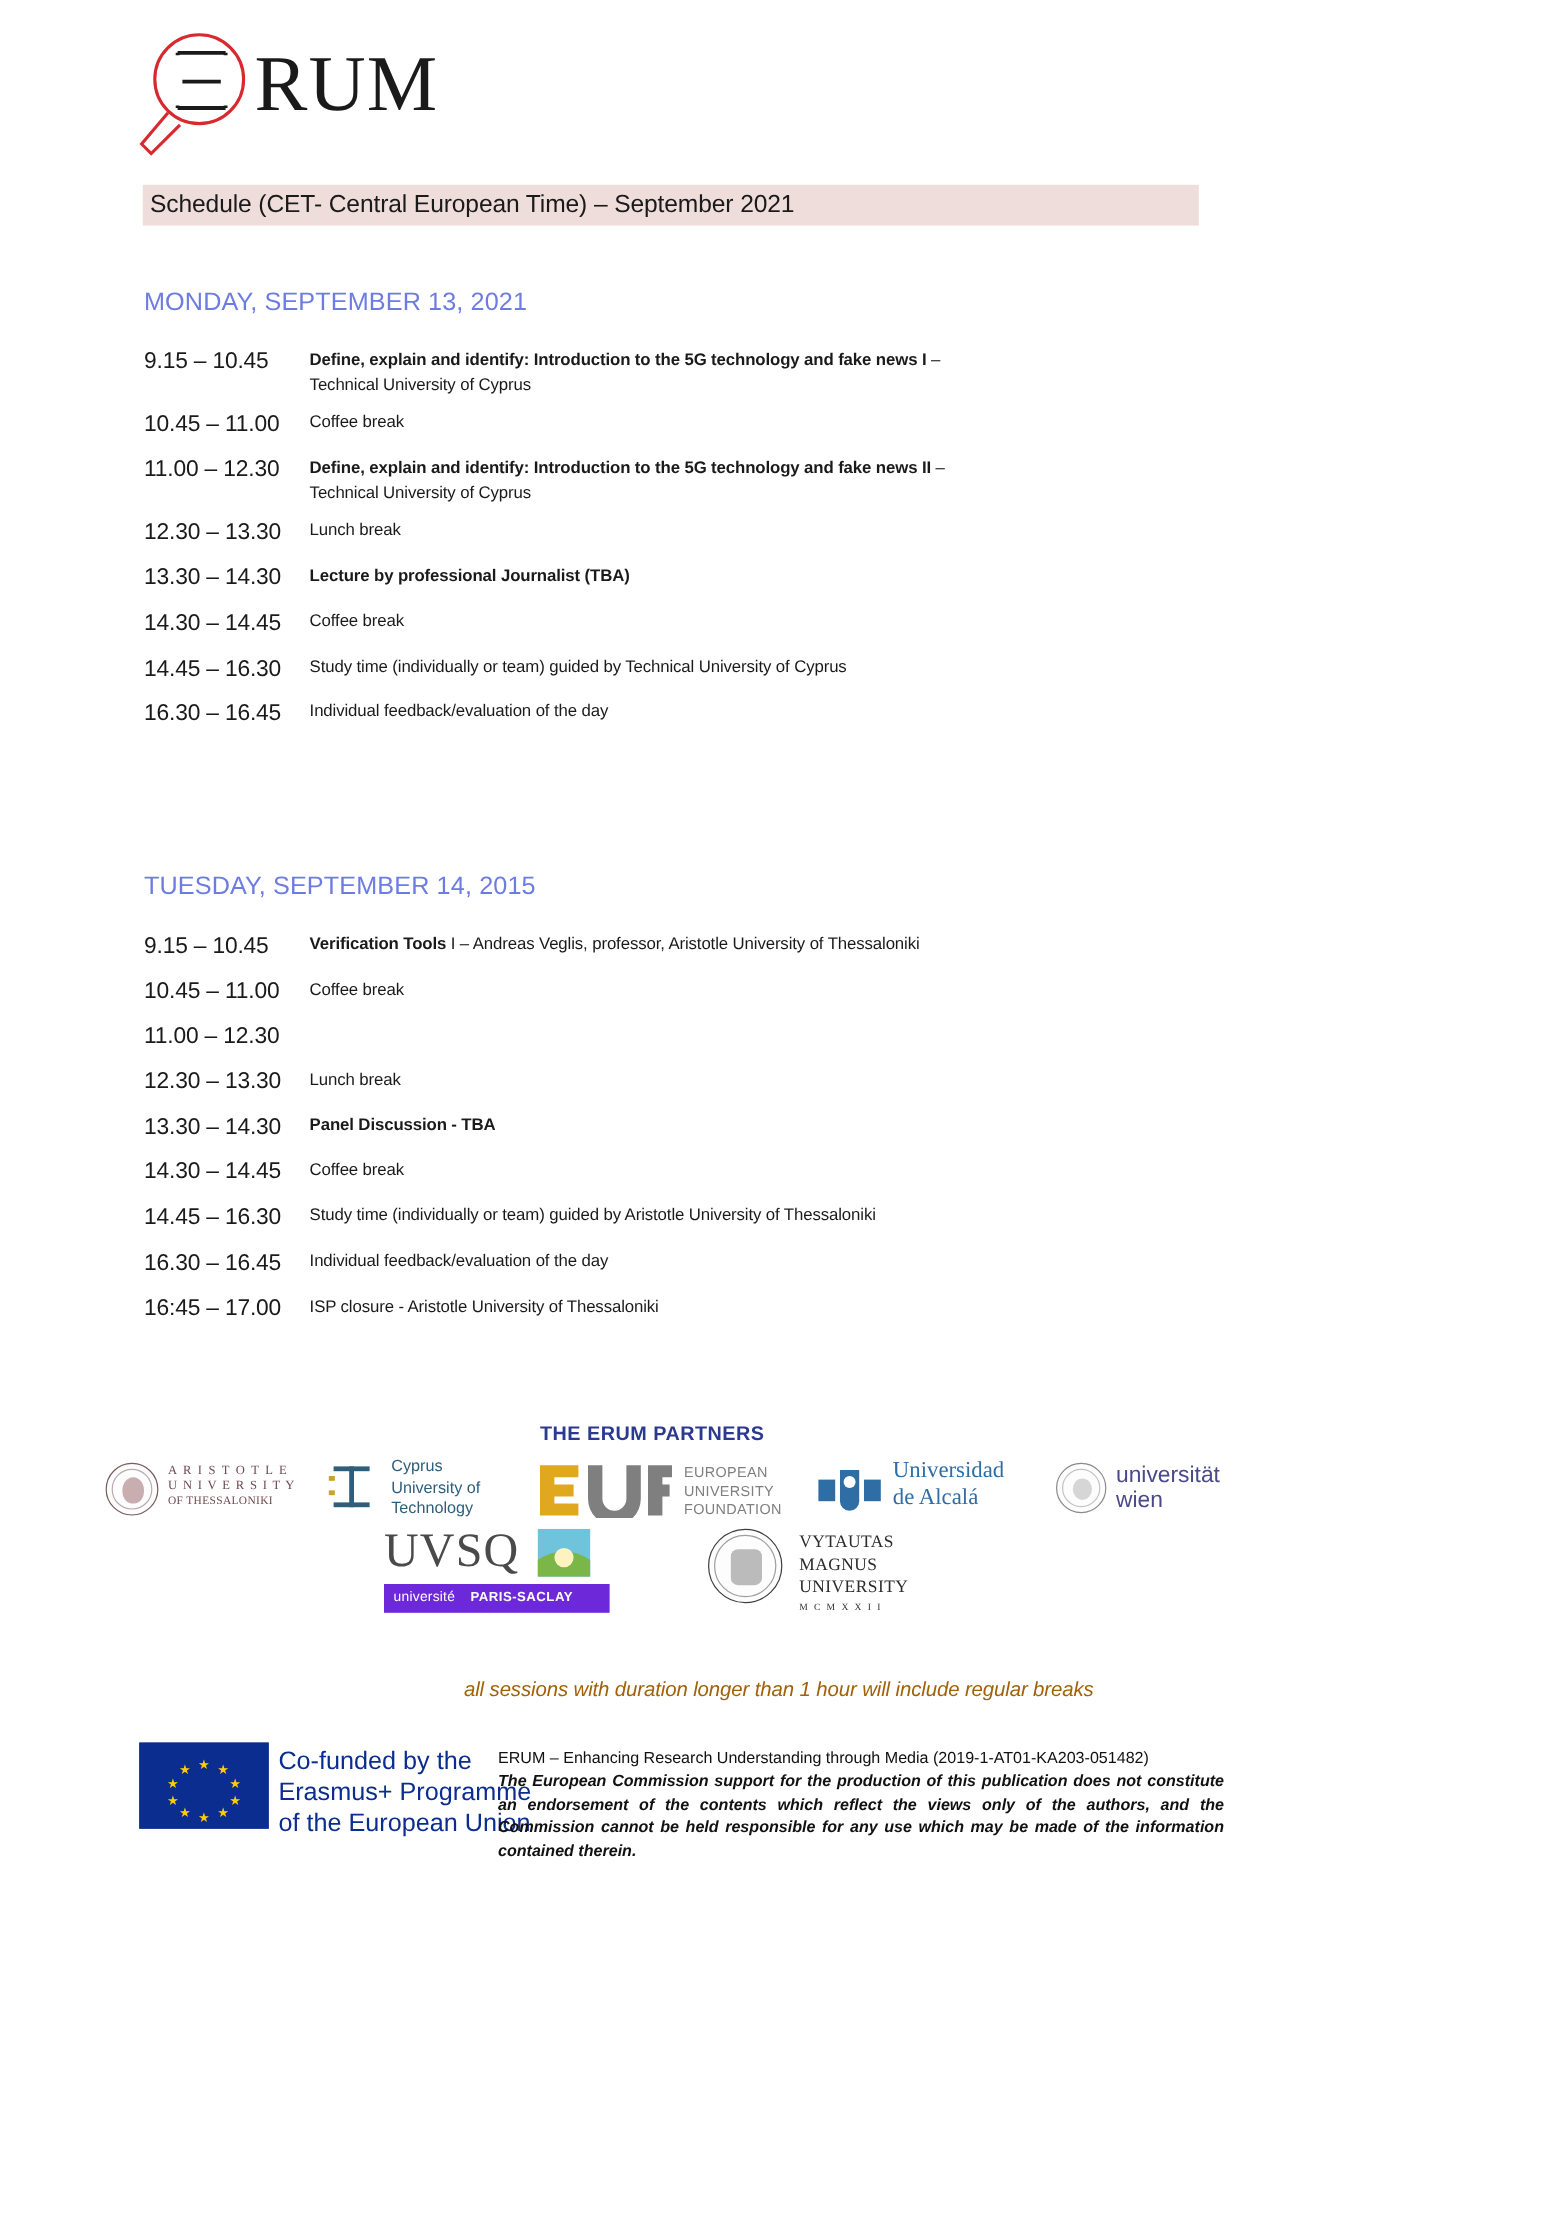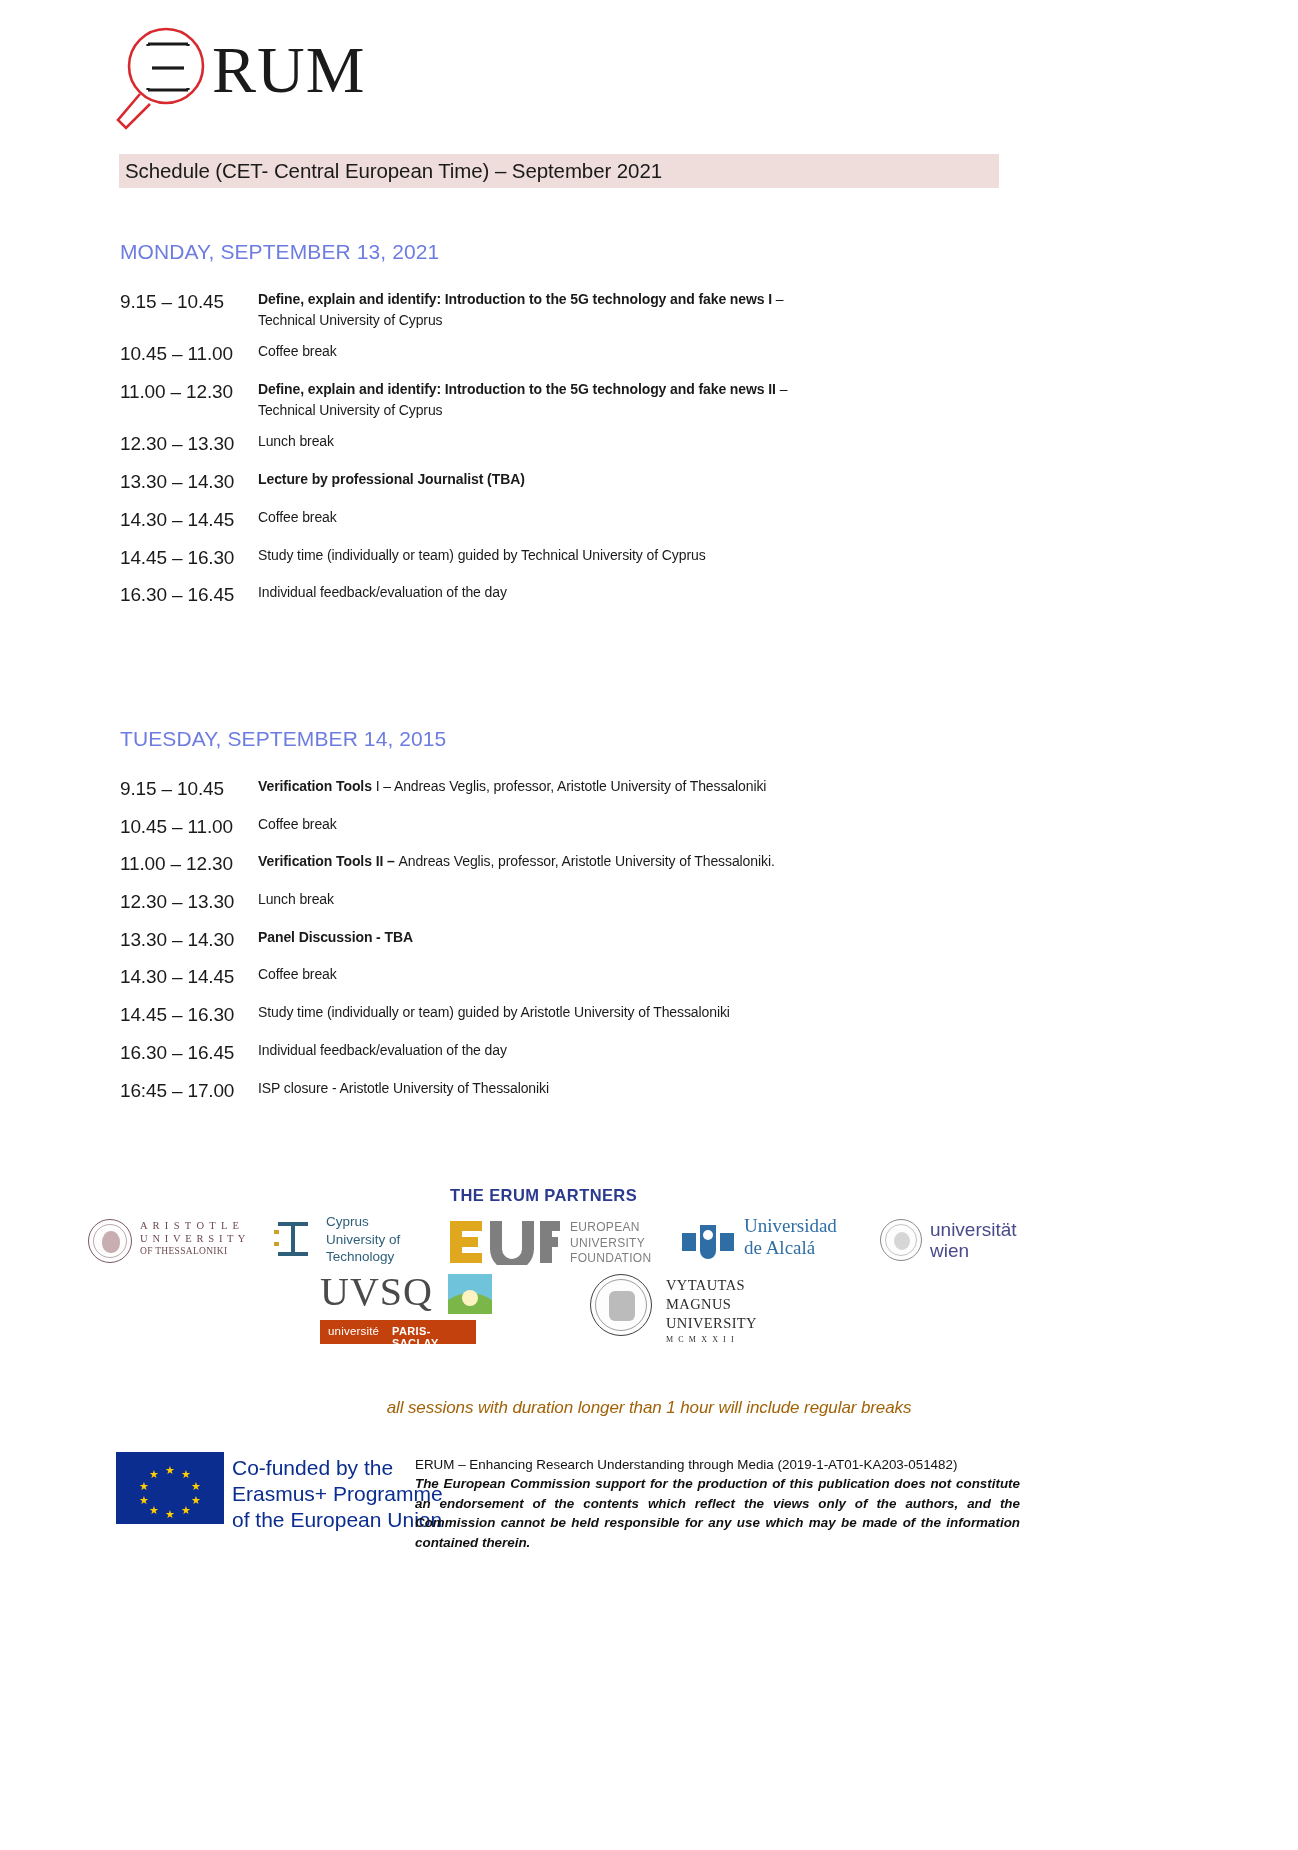--- a/index.html
+++ b/index.html
@@ -257,21 +257,20 @@
       <div class="sched-desc"><span class="b">Verification Tools </span><span>I – Andreas Veglis, professor, Aristotle University of Thessaloniki</span></div>
     </div>
 
     <div class="sched-row">
       <div class="sched-time">10.45 – 11.00</div>
       <div class="sched-desc">Coffee break</div>
     </div>
 
     <div class="sched-row">
       <div class="sched-time">11.00 – 12.30</div>
-      <div class="sched-desc"><span class="b">Verification Tools II – </span><span>Andreas Veglis, professor, Aristotle University of Thessaloniki.</span></div>
     </div>
 
     <div class="sched-row">
       <div class="sched-time">12.30 – 13.30</div>
       <div class="sched-desc">Lunch break</div>
     </div>
 
     <div class="sched-row">
       <div class="sched-time">13.30 – 14.30</div>
       <div class="sched-desc"><span class="b">Panel Discussion - TBA</span></div>
@@ -367,21 +366,21 @@
 
   <div class="partner-logos-row2">
 
     <div class="plogo" style="left:0px; top:0px; width:250px; height:74px;">
       <div style="font-family:'Liberation Serif',serif;font-size:40px;color:#4a4a4a;letter-spacing:1px;line-height:1;">UVSQ</div>
       <svg width="44" height="40" viewBox="0 0 44 40" style="position:absolute;left:128px;top:2px;">
         <rect x="0" y="0" width="44" height="40" fill="#6fc4dc"></rect>
         <path d="M0 26 q22 -14 44 0 v14 H0 Z" fill="#7ab648"></path>
         <circle cx="22" cy="24" r="8" fill="#fdf3c0"></circle>
       </svg>
-      <div style="position:absolute;left:0;top:48px;width:156px;height:24px;background:#c2410c;">
+      <div style="position:absolute;left:0;top:48px;width:188px;height:24px;background:#6d28d9;">
         <span style="position:absolute;left:8px;top:5px;font-family:'Liberation Sans',sans-serif;font-size:11.5px;color:#ffffff;letter-spacing:0.2px;">université</span>
         <span style="position:absolute;left:72px;top:5px;font-family:'Liberation Sans',sans-serif;font-size:11px;color:#ffffff;font-weight:bold;letter-spacing:0.4px;">PARIS-SACLAY</span>
       </div>
     </div>
 
     <div class="plogo" style="left:270px; top:2px; width:300px; height:70px;">
       <div class="seal dark" style="width:62px;height:62px;color:#3f3f3f;position:absolute;left:0;top:0;">
         <div style="position:absolute;left:18px;top:16px;width:26px;height:30px;border-radius:6px;background:#6a6a6a;opacity:.45;"></div>
       </div>
       <div style="position:absolute;left:76px;top:2px;font-family:'Liberation Serif',serif;color:#2c2c2c;font-size:14.5px;line-height:1.30;letter-spacing:0.4px;">

